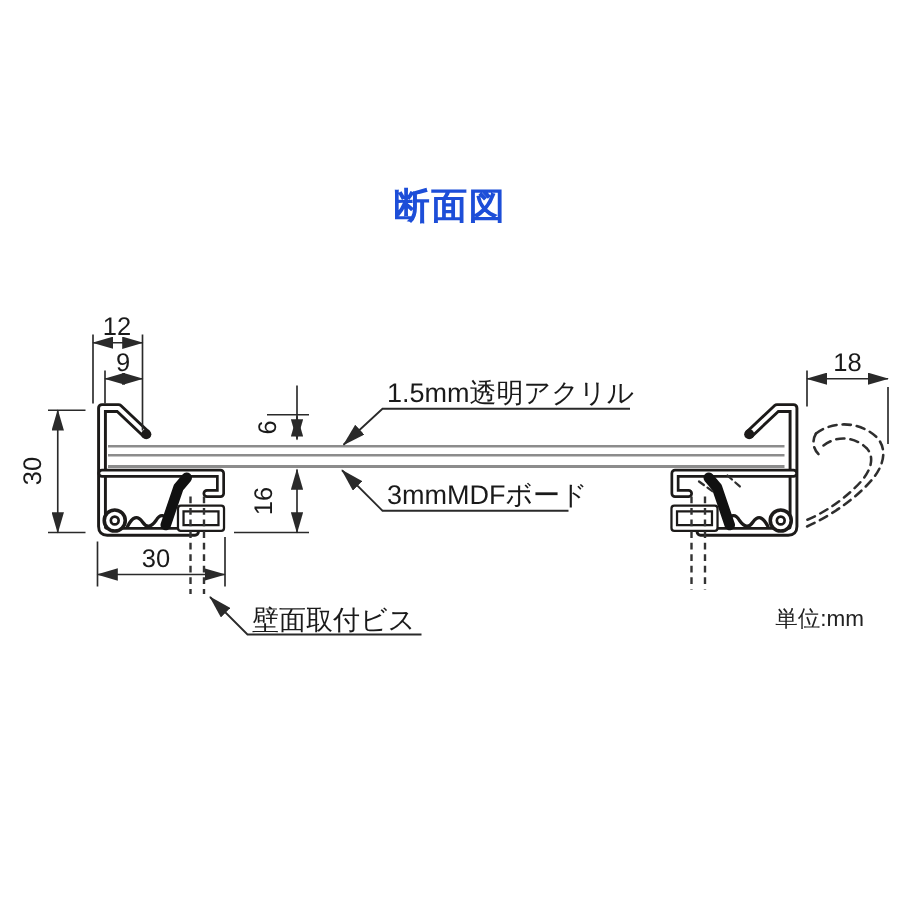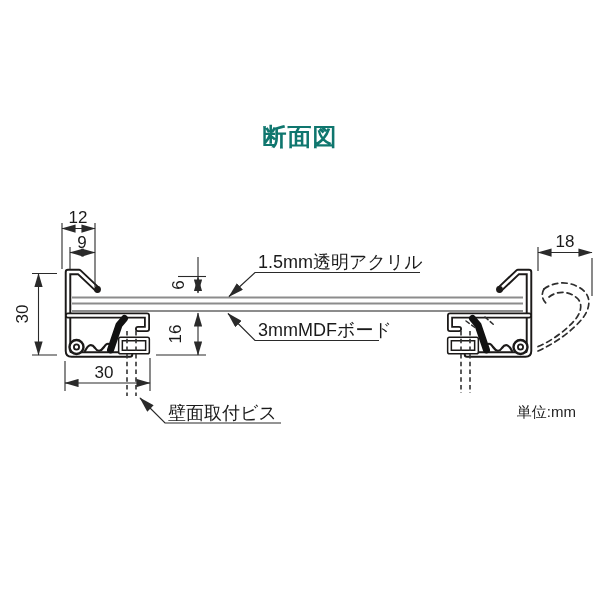--- a/index.html
+++ b/index.html
@@ -2,21 +2,21 @@
 <html><head>
 <meta charset="utf-8">
 <style>
   html,body{margin:0;padding:0;}
   body{
     width:600px;height:600px;background:#ffffff;position:relative;overflow:hidden;
     font-family:"Liberation Sans","DejaVu Sans",sans-serif;
   }
   .page-title{
     position:absolute;top:121px;left:0;width:600px;text-align:center;
-    font-size:24px;font-weight:bold;color:#0f766e;letter-spacing:1px;
+    font-size:24px;font-weight:bold;color:#1d4ed8;letter-spacing:1px;
   }
   svg{position:absolute;top:0;left:0;}
   .dimtxt{font-size:17px;fill:#1a1a1a;}
   .lbltxt{font-size:18px;fill:#1a1a1a;}
   .unittxt{font-size:15px;fill:#222;}
 </style>
 </head>
 <body>
 
 <div class="page-title">断面図</div>

